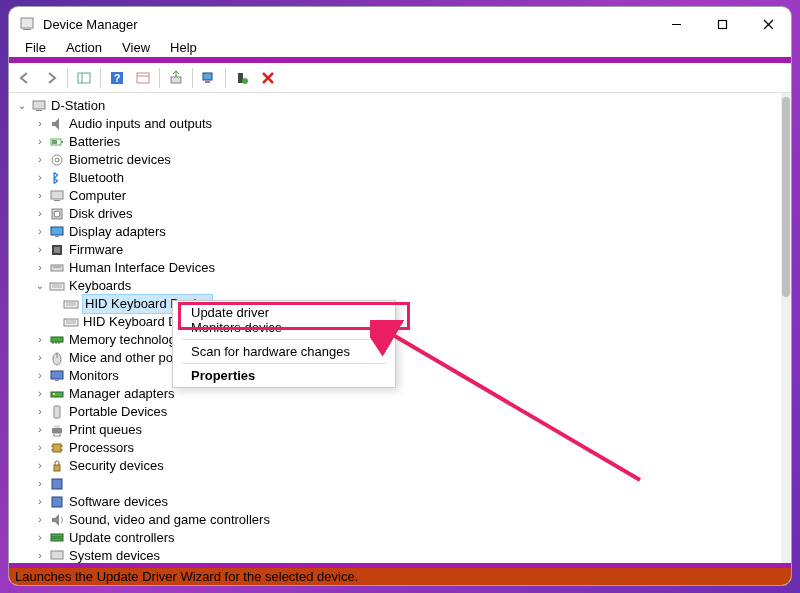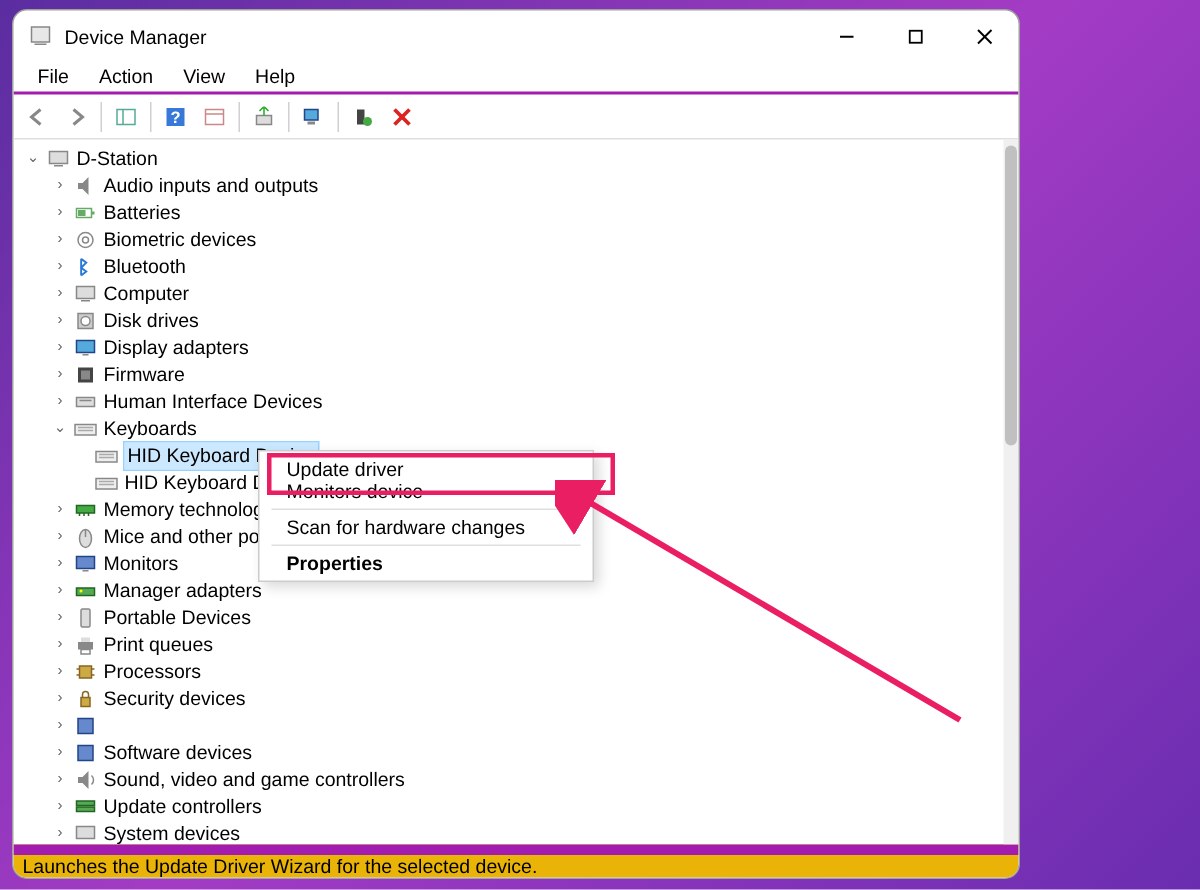--- a/index.html
+++ b/index.html
@@ -9,21 +9,21 @@
     background: linear-gradient(135deg, #5a2da0 0%, #a43bc5 50%, #6a2db0 100%);
     font-family: "Segoe UI", Arial, sans-serif;
     font-size:13px;
     color:#000;
     position:relative;
     overflow:hidden;
   }
   .window {
     position:absolute;
     left:8px; top:6px;
-    width:672px; height:580px;
+    width:784px; height:580px;
     background:#fff;
     border:1px solid #a0a0a0;
     border-radius:10px;
     overflow:hidden;
     display:flex;
     flex-direction:column;
   }
   .titlebar {
     height:34px;
     display:flex;
@@ -31,23 +31,23 @@
     padding:0 0 0 10px;
   }
   .titlebar .appicon { width:16px; height:16px; margin-right:8px; }
   .titlebar .title { flex:1; font-size:13px; }
   .winbtns { display:flex; height:100%; }
   .winbtn { width:46px; display:flex; align-items:center; justify-content:center; }
   .winbtn svg { width:11px; height:11px; }
   .menubar {
     height:22px;
     display:flex;
-    align-items:flex-start;
+    align-items:flex-end;
     padding:0 6px;
-    border-bottom:2px solid #a21caf;
+    border-bottom:6px solid #a21caf;
   }
   .menuitem { padding:2px 10px; font-size:13px; }
   .toolbar {
     height:30px;
     display:flex;
     align-items:center;
     padding:0 4px;
     gap:2px;
     border-bottom:1px solid #e0e0e0;
   }
@@ -67,26 +67,26 @@
     position:absolute; right:1px; top:4px; width:8px; height:200px;
     background:#c0c0c0; border-radius:4px;
   }
   .node { display:flex; align-items:center; height:18px; line-height:18px; white-space:nowrap; }
   .chev { width:14px; text-align:center; font-size:10px; color:#666; }
   .nicon { width:16px; height:16px; margin:0 4px 0 2px; flex-shrink:0; }
   .nlabel { font-size:13px; }
   .selected .nlabel { background:#cce8ff; outline:1px solid #99d1ff; padding:0 2px; }
   .statusbar {
     height:22px;
-    border-top:7px solid #a21caf;
+    border-top:5px solid #a21caf;
     display:flex;
     align-items:center;
     padding:0 6px;
     font-size:13px;
-    background:#eab308;
+    background:#c2410c;
   }
   .ctxmenu {
     position:absolute;
     left:172px; top:300px;
     width:224px;
     background:#fff;
     border:1px solid #ccc;
     box-shadow:3px 3px 8px rgba(0,0,0,0.15);
     padding:4px 0;
     z-index:10;

